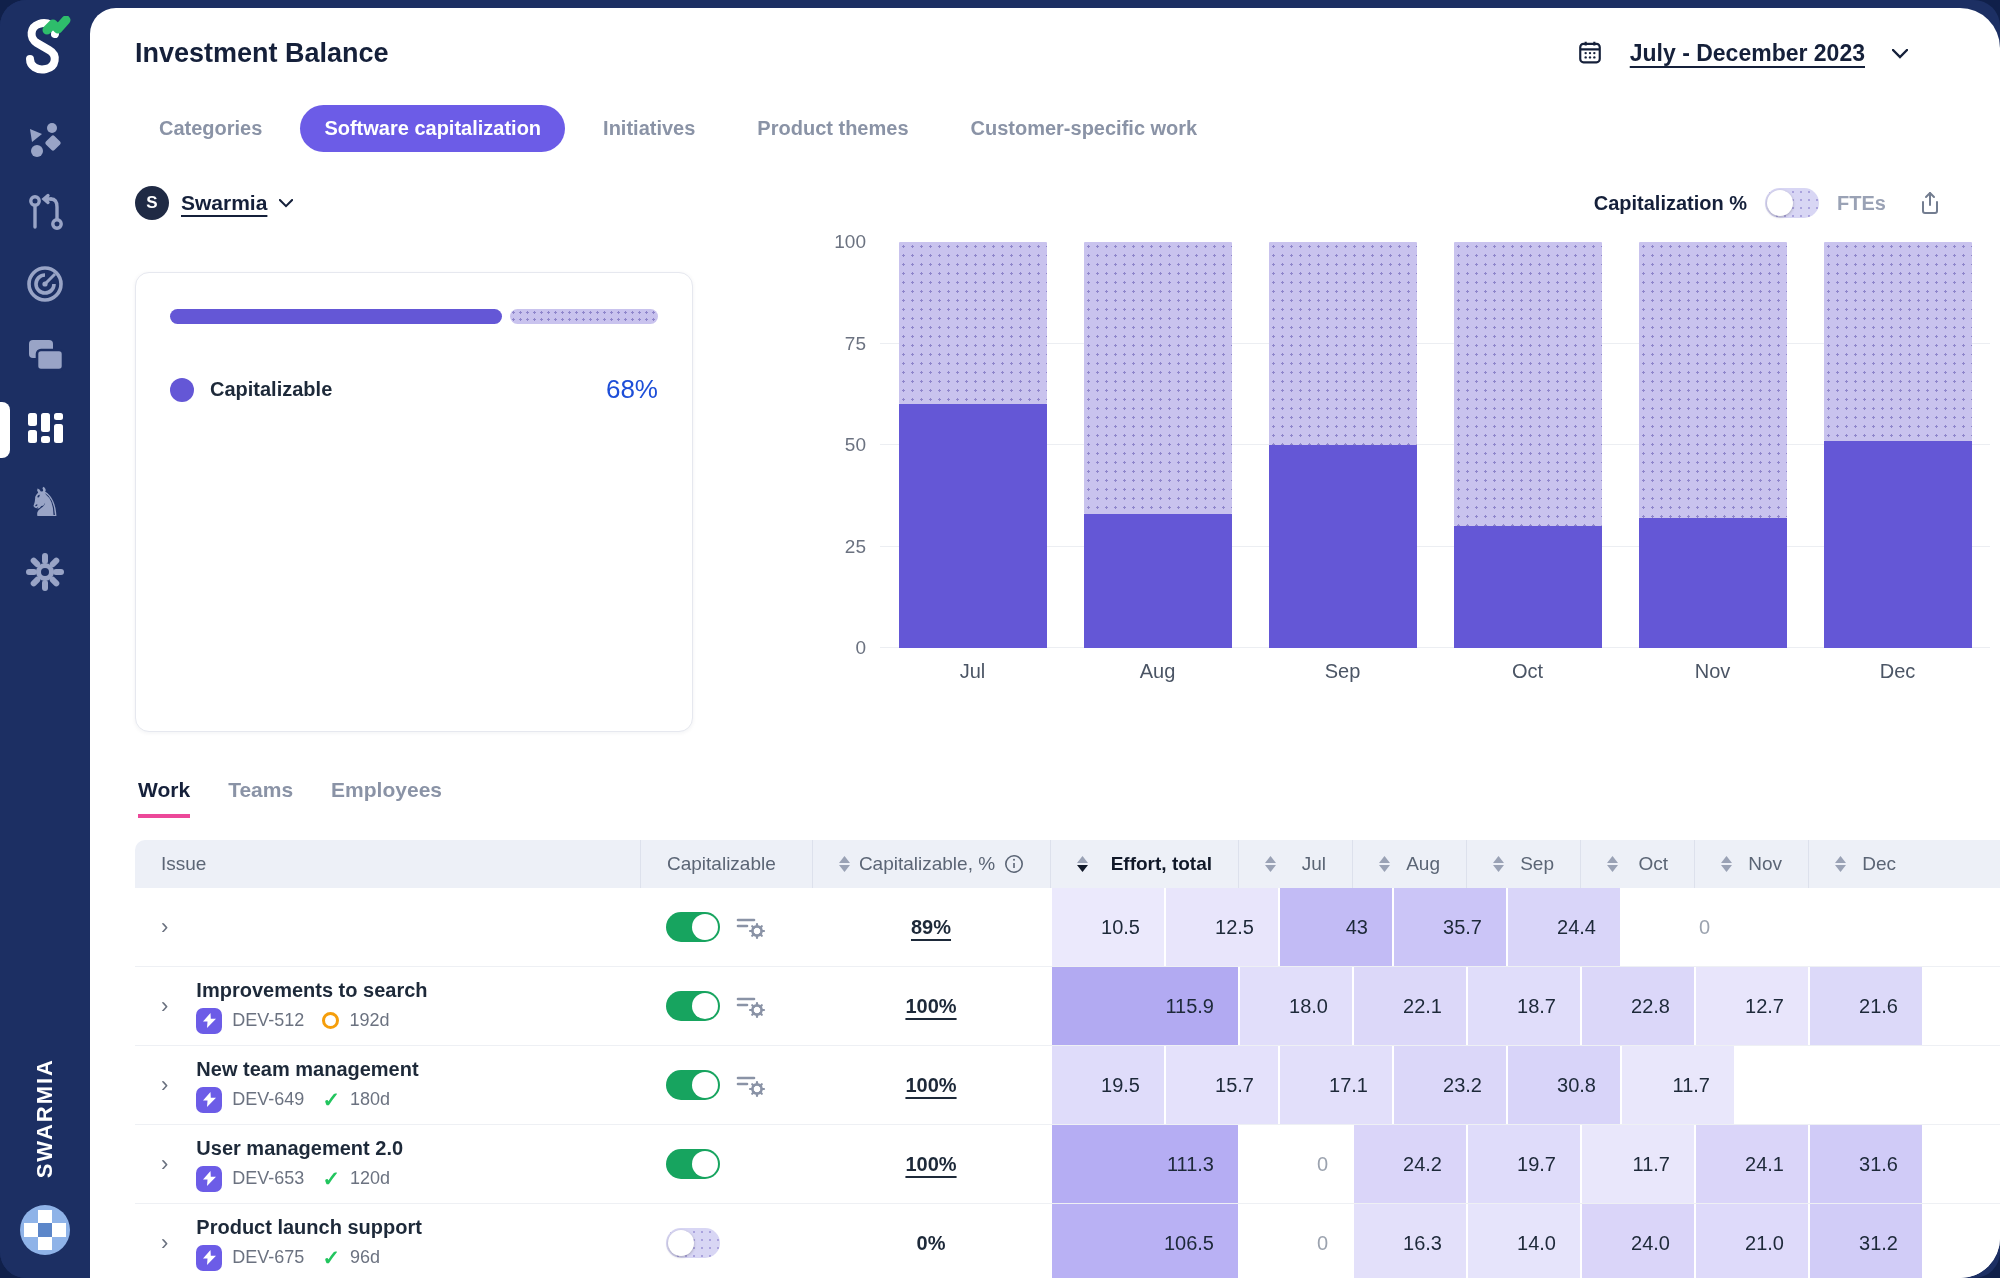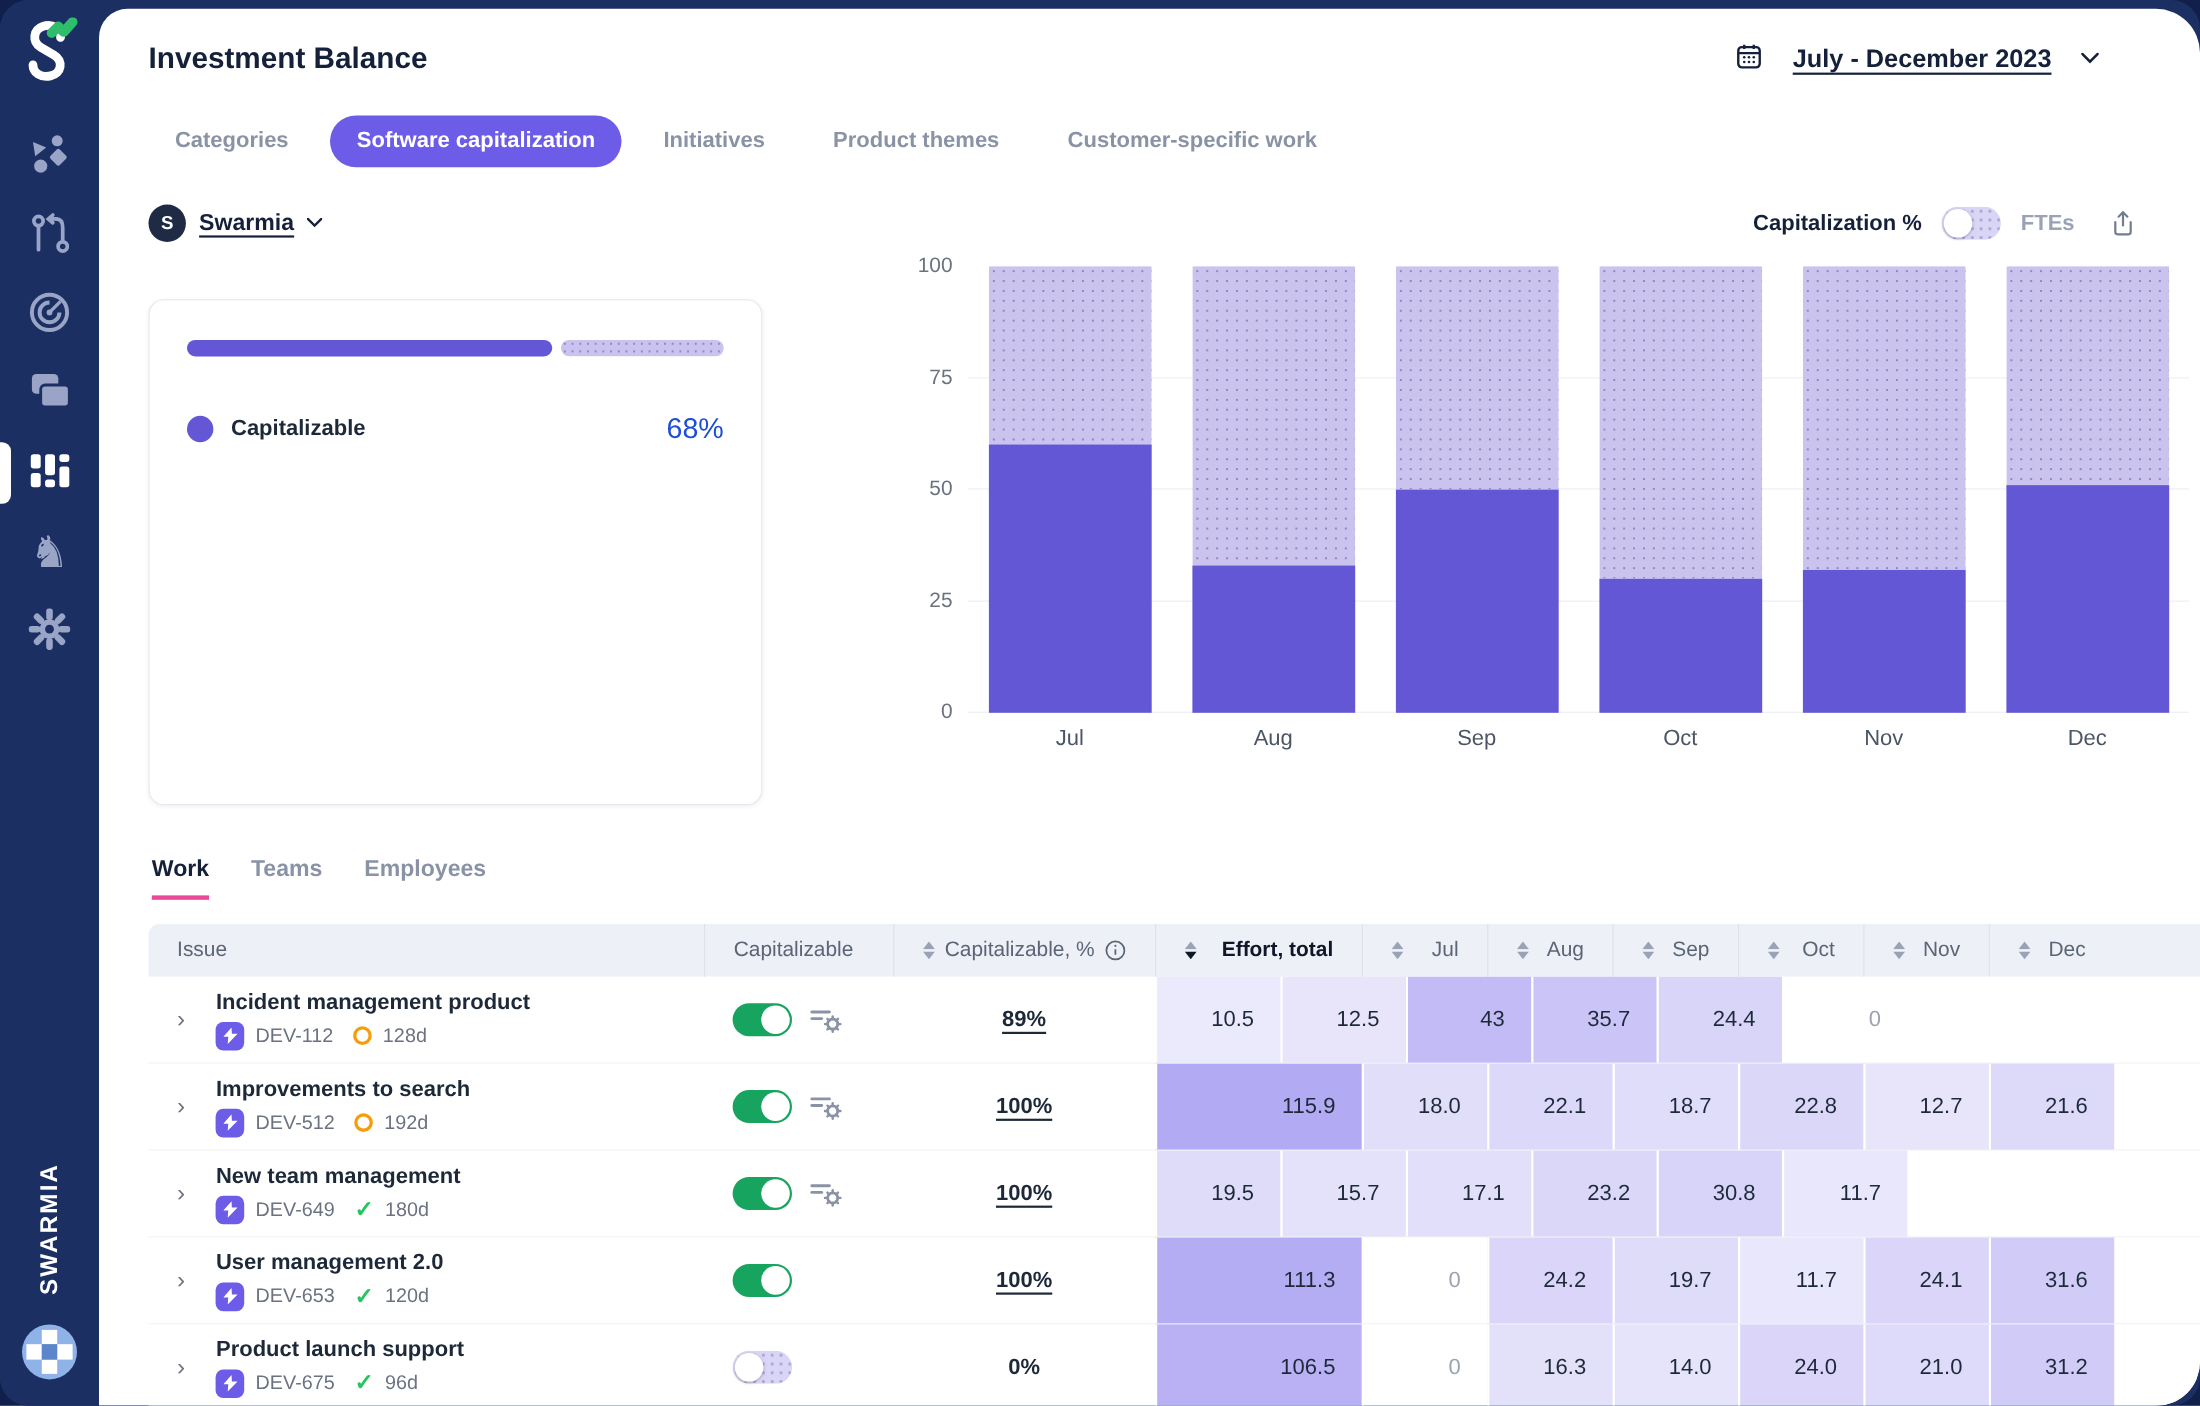--- a/index.html
+++ b/index.html
@@ -429,33 +429,20 @@
                 <path d="M5.5 7 L0 0 H11 Z" fill="#9aa2b5"></path>
               </svg>
             </span>
             <span>Dec</span>
           </div>
         </div>
       <div class="tbody" id="tbody">
           <div class="trow">
     <div class="td issue w-issue">
       <span class="chev">›</span>
-      <span class="issue-main">
-        <span class="issue-title">Incident management product</span>
-        <span class="issue-meta">
-          <span class="bolt-badge">
-  <svg width="13" height="15" viewBox="0 0 13 15">
-                      <path d="M7.5 0 L0 8.5 h4.5 L4 15 L13 5.8 H7.8 Z" fill="#fff"></path>
-                    </svg>
-                  </span>
-                  <span>DEV-112</span>
-          <span class="status-ring"></span>
-                  <span>128d</span>
-        </span>
-      </span>
     </div>
     <div class="td w-cap">
               <span class="toggle-on">
                 <span class="knob"></span>
               </span>
               <span class="filter-ic">
   <svg width="30" height="26" viewBox="0 0 30 26" fill="none" stroke="#8a93a6" stroke-width="2.6" stroke-linecap="round">
     <line x1="2" y1="6" x2="18" y2="6"></line>
                   <line x1="2" y1="12" x2="11" y2="12"></line>
     <g>

